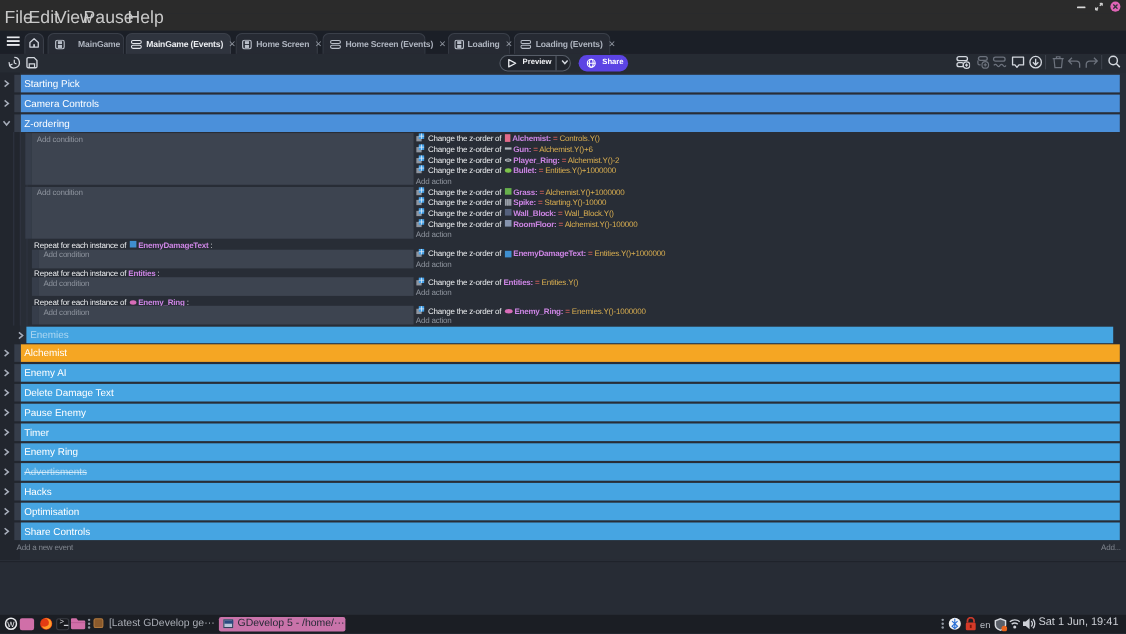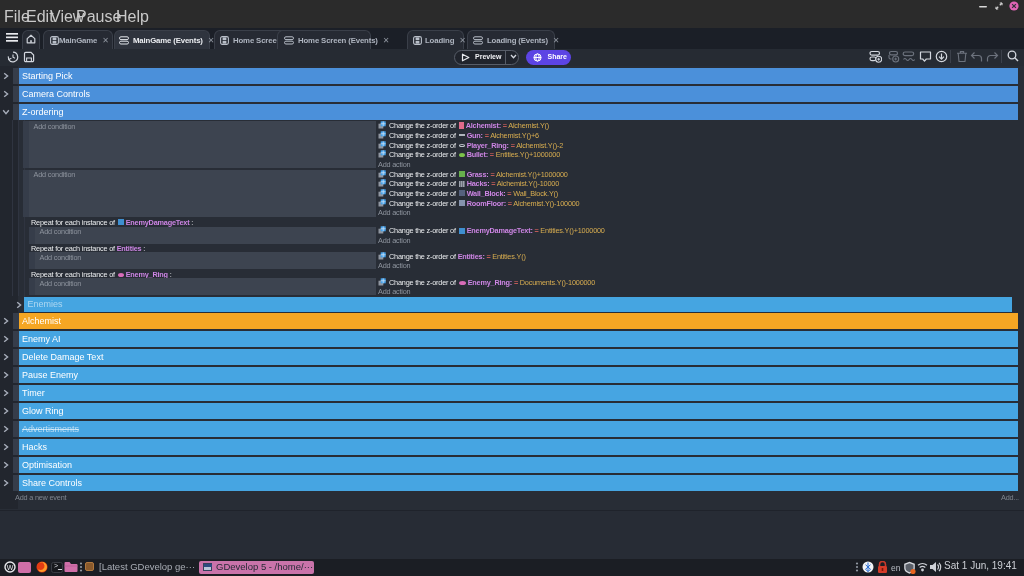--- a/index.html
+++ b/index.html
@@ -72,41 +72,41 @@
       <path d="M1.2 4.6 L5 1.2 L8.8 4.6 L8.8 8.8 L1.2 8.8 Z" fill="none" stroke="#ccd0d8" stroke-width="1.2" stroke-linejoin="round"></path>
       <rect x="4.2" y="6.2" width="1.6" height="2.6" fill="#ccd0d8"></rect>
     </svg>
 
 <div class="tab" style="left:43px;width:70px">
       <svg style="margin-left:6px" width="9" height="9" viewBox="0 0 9 9">
         <rect x="0.6" y="0.6" width="7.8" height="7.8" rx="1.6" fill="none" stroke="#b9bfc9" stroke-width="1.1"></rect>
         <rect x="2.6" y="1.4" width="3.8" height="2.7" fill="#b9bfc9"></rect>
         <rect x="2.6" y="4.9" width="3.8" height="2.7" fill="#b9bfc9"></rect>
       </svg>
-      <span style="margin-left:0">MainGame</span>
+      <span style="margin-left:12px">MainGame</span>
       <span class="x">✕</span>
     </div>
 <div class="tab active" style="left:114px;width:96px">
       <svg style="margin-left:4px" width="10" height="9" viewBox="0 0 10 9">
         <rect x="0.5" y="0.8" width="9" height="2.8" rx="1.4" fill="none" stroke="#e4e7ec" stroke-width="1"></rect>
         <rect x="0.5" y="5.2" width="9" height="2.8" rx="1.4" fill="none" stroke="#e4e7ec" stroke-width="1"></rect>
       </svg>
       <span style="margin-left:4px">MainGame (Events)</span>
       <span class="x">✕</span>
     </div>
 <div class="tab" style="left:214px;width:75px">
       <svg style="margin-left:5px" width="9" height="9" viewBox="0 0 9 9">
         <rect x="0.6" y="0.6" width="7.8" height="7.8" rx="1.6" fill="none" stroke="#b9bfc9" stroke-width="1.1"></rect>
         <rect x="2.6" y="1.4" width="3.8" height="2.7" fill="#b9bfc9"></rect>
         <rect x="2.6" y="4.9" width="3.8" height="2.7" fill="#b9bfc9"></rect>
       </svg>
       <span style="margin-left:4px">Home Screen</span>
       <span class="x">✕</span>
     </div>
-<div class="tab" style="left:277px;width:94px">
+<div class="tab" style="left:293px;width:94px">
       <svg style="margin-left:6px" width="10" height="9" viewBox="0 0 10 9">
         <rect x="0.5" y="0.8" width="9" height="2.8" rx="1.4" fill="none" stroke="#b9bfc9" stroke-width="1"></rect>
         <rect x="0.5" y="5.2" width="9" height="2.8" rx="1.4" fill="none" stroke="#b9bfc9" stroke-width="1"></rect>
       </svg>
       <span style="margin-left:4px">Home Screen (Events)</span>
       <span class="x">✕</span>
     </div>
 <div class="tab" style="left:407px;width:57px">
       <svg style="margin-left:5px" width="9" height="9" viewBox="0 0 9 9">
         <rect x="0.6" y="0.6" width="7.8" height="7.8" rx="1.6" fill="none" stroke="#b9bfc9" stroke-width="1.1"></rect>
@@ -298,21 +298,21 @@
 <div class="handle" style="left:13px;top:367.1px;height:16px"></div>
 <div class="evbar sky" style="top:367.1px">
         <span class="t">Pause Enemy</span>
       </div>
 <div class="handle" style="left:13px;top:385px;height:16px"></div>
 <div class="evbar sky" style="top:385px">
         <span class="t">Timer</span>
       </div>
 <div class="handle" style="left:13px;top:402.9px;height:16px"></div>
 <div class="evbar sky" style="top:402.9px">
-        <span class="t">Glow Ring</span>
+        <span class="t">Enemy Ring</span>
       </div>
 <div class="handle" style="left:13px;top:420.8px;height:16px"></div>
 <div class="evbar sky" style="top:420.8px">
         <span class="t" style="color:rgba(255,255,255,0.62);text-decoration:line-through">Advertisments</span>
       </div>
 <div class="handle" style="left:13px;top:438.7px;height:16px"></div>
 <div class="evbar sky" style="top:438.7px">
         <span class="t">Hacks</span>
       </div>
 <div class="handle" style="left:13px;top:456.6px;height:16px"></div>
@@ -322,21 +322,21 @@
 <div class="handle" style="left:13px;top:474.5px;height:16px"></div>
 <div class="evbar sky" style="top:474.5px">
         <span class="t">Share Controls</span>
       </div>
 
 <div id="actions">
 <div class="actline" style="left:378px;top:121.2px"><svg class="zic" width="8" height="8" viewBox="0 0 8 8">
             <rect x="0.5" y="2.7" width="4.8" height="4.8" fill="#8f96a0"></rect>
             <rect x="2.7" y="0.3" width="5" height="5" fill="#42a0ea"></rect>
             <path d="M2.7 2.8 h5 M5.2 0.3 v5" stroke="#dfeaf5" stroke-width="0.7"></path>
-          </svg>Change the z-order of <span class="objicon" style="background:#e06a8a;width:5px;height:7px"></span><span class="obj">Alchemist:</span> <span class="eq">=</span> <span class="expr">Alchemist.Y()</span></div>
+          </svg>Change the z-order of <span class="objicon" style="background:#e06a8a;width:5px;height:7px"></span><span class="obj">Alchemist:</span> <span class="eq">=</span> <span class="expr">Controls.Y()</span></div>
 <div class="actline" style="left:378px;top:130.9px"><svg class="zic" width="8" height="8" viewBox="0 0 8 8">
             <rect x="0.5" y="2.7" width="4.8" height="4.8" fill="#8f96a0"></rect>
             <rect x="2.7" y="0.3" width="5" height="5" fill="#42a0ea"></rect>
             <path d="M2.7 2.8 h5 M5.2 0.3 v5" stroke="#dfeaf5" stroke-width="0.7"></path>
           </svg>Change the z-order of <span class="objicon" style="background:#b0b6bd;width:6px;height:2px;vertical-align:2px"></span><span class="obj">Gun:</span> <span class="eq">=</span> <span class="expr">Alchemist.Y()+6</span></div>
 <div class="actline" style="left:378px;top:140.6px"><svg class="zic" width="8" height="8" viewBox="0 0 8 8">
             <rect x="0.5" y="2.7" width="4.8" height="4.8" fill="#8f96a0"></rect>
             <rect x="2.7" y="0.3" width="5" height="5" fill="#42a0ea"></rect>
             <path d="M2.7 2.8 h5 M5.2 0.3 v5" stroke="#dfeaf5" stroke-width="0.7"></path>
           </svg>Change the z-order of <span class="objicon" style="border:1px solid #c0c5cc;width:6px;height:3px;border-radius:50%;vertical-align:0.5px"></span><span class="obj">Player_Ring:</span> <span class="eq">=</span> <span class="expr">Alchemist.Y()-2</span></div>
@@ -347,21 +347,21 @@
           </svg>Change the z-order of <span class="objicon" style="background:#7cc24a;width:6px;height:4px;border-radius:50%;vertical-align:0px"></span><span class="obj">Bullet:</span> <span class="eq">=</span> <span class="expr">Entities.Y()+1000000</span></div>
 <div class="actline" style="left:378px;top:169.5px"><svg class="zic" width="8" height="8" viewBox="0 0 8 8">
             <rect x="0.5" y="2.7" width="4.8" height="4.8" fill="#8f96a0"></rect>
             <rect x="2.7" y="0.3" width="5" height="5" fill="#42a0ea"></rect>
             <path d="M2.7 2.8 h5 M5.2 0.3 v5" stroke="#dfeaf5" stroke-width="0.7"></path>
           </svg>Change the z-order of <span class="objicon" style="background:#67b04c"></span><span class="obj">Grass:</span> <span class="eq">=</span> <span class="expr">Alchemist.Y()+1000000</span></div>
 <div class="actline" style="left:378px;top:179.2px"><svg class="zic" width="8" height="8" viewBox="0 0 8 8">
             <rect x="0.5" y="2.7" width="4.8" height="4.8" fill="#8f96a0"></rect>
             <rect x="2.7" y="0.3" width="5" height="5" fill="#42a0ea"></rect>
             <path d="M2.7 2.8 h5 M5.2 0.3 v5" stroke="#dfeaf5" stroke-width="0.7"></path>
-          </svg>Change the z-order of <span class="objicon" style="background:linear-gradient(90deg,#9ba1ab 60%,#6a7078 60%);background-size:2px 6px"></span><span class="obj">Hacks:</span> <span class="eq">=</span> <span class="expr">Alchemist.Y()-10000</span></div>
+          </svg>Change the z-order of <span class="objicon" style="background:linear-gradient(90deg,#9ba1ab 60%,#6a7078 60%);background-size:2px 6px"></span><span class="obj">Spike:</span> <span class="eq">=</span> <span class="expr">Starting.Y()-10000</span></div>
 <div class="actline" style="left:378px;top:188.9px"><svg class="zic" width="8" height="8" viewBox="0 0 8 8">
             <rect x="0.5" y="2.7" width="4.8" height="4.8" fill="#8f96a0"></rect>
             <rect x="2.7" y="0.3" width="5" height="5" fill="#42a0ea"></rect>
             <path d="M2.7 2.8 h5 M5.2 0.3 v5" stroke="#dfeaf5" stroke-width="0.7"></path>
           </svg>Change the z-order of <span class="objicon" style="background:#55617d"></span><span class="obj">Wall_Block:</span> <span class="eq">=</span> <span class="expr">Wall_Block.Y()</span></div>
 <div class="actline" style="left:378px;top:198.6px"><svg class="zic" width="8" height="8" viewBox="0 0 8 8">
             <rect x="0.5" y="2.7" width="4.8" height="4.8" fill="#8f96a0"></rect>
             <rect x="2.7" y="0.3" width="5" height="5" fill="#42a0ea"></rect>
             <path d="M2.7 2.8 h5 M5.2 0.3 v5" stroke="#dfeaf5" stroke-width="0.7"></path>
           </svg>Change the z-order of <span class="objicon" style="background:#8593ad"></span><span class="obj">RoomFloor:</span> <span class="eq">=</span> <span class="expr">Alchemist.Y()-100000</span></div>
@@ -372,21 +372,21 @@
           </svg>Change the z-order of <span class="objicon" style="background:#3f8fd0"></span><span class="obj">EnemyDamageText:</span> <span class="eq">=</span> <span class="expr">Entities.Y()+1000000</span></div>
 <div class="actline" style="left:378px;top:252.1px"><svg class="zic" width="8" height="8" viewBox="0 0 8 8">
             <rect x="0.5" y="2.7" width="4.8" height="4.8" fill="#8f96a0"></rect>
             <rect x="2.7" y="0.3" width="5" height="5" fill="#42a0ea"></rect>
             <path d="M2.7 2.8 h5 M5.2 0.3 v5" stroke="#dfeaf5" stroke-width="0.7"></path>
           </svg>Change the z-order of <span class="obj">Entities:</span> <span class="eq">=</span> <span class="expr">Entities.Y()</span></div>
 <div class="actline" style="left:378px;top:278.1px"><svg class="zic" width="8" height="8" viewBox="0 0 8 8">
             <rect x="0.5" y="2.7" width="4.8" height="4.8" fill="#8f96a0"></rect>
             <rect x="2.7" y="0.3" width="5" height="5" fill="#42a0ea"></rect>
             <path d="M2.7 2.8 h5 M5.2 0.3 v5" stroke="#dfeaf5" stroke-width="0.7"></path>
-          </svg>Change the z-order of <span class="objicon" style="background:#d86cb8;width:7px;height:4px;border-radius:50%;vertical-align:0px"></span><span class="obj">Enemy_Ring:</span> <span class="eq">=</span> <span class="expr">Documents.Y()-1000000</span></div>
+          </svg>Change the z-order of <span class="objicon" style="background:#d86cb8;width:7px;height:4px;border-radius:50%;vertical-align:0px"></span><span class="obj">Enemy_Ring:</span> <span class="eq">=</span> <span class="expr">Enemies.Y()-1000000</span></div>
 <div class="adda" style="top:159.8px">Add action</div>
 <div class="adda" style="top:208.1px">Add action</div>
 <div class="adda" style="top:235.6px">Add action</div>
 <div class="adda" style="top:261.4px">Add action</div>
 <div class="adda" style="top:287.4px">Add action</div>
 </div>
 <div class="abs" style="left:15px;top:492.8px;font-size:7.3px;letter-spacing:-0.2px;color:#80868f">Add a new event</div>
 <div class="abs" style="left:1001px;top:492.8px;font-size:7.3px;letter-spacing:-0.2px;color:#80868f">Add...</div>
 </div>
 <div class="abs" id="belowsheet"></div>

